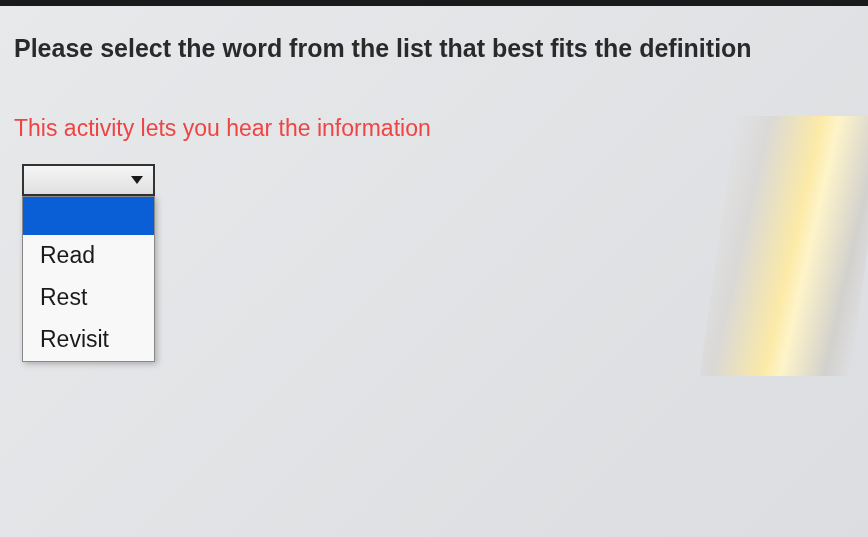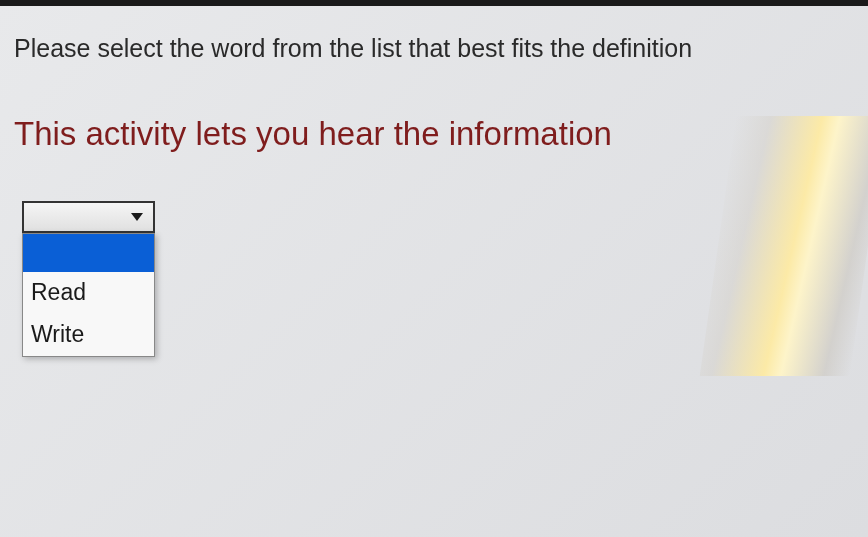--- a/index.html
+++ b/index.html
@@ -16,26 +16,26 @@
       overflow: hidden;
       border-top: 6px solid #1a1a1a;
     }
     .content {
       padding: 28px 14px 0 14px;
     }
     .instruction {
       font-size: 25px;
       color: #2a2a2a;
       margin-bottom: 52px;
-      font-weight: 400;
+      font-weight: 700;
     }
     .definition {
-      font-size: 33px;
-      color: #7f1d1d;
-      margin-bottom: 48px;
+      font-size: 23px;
+      color: #ef4444;
+      margin-bottom: 22px;
       font-weight: 400;
     }
     .dropdown-container {
       position: relative;
       width: 133px;
       margin-left: 8px;
     }
     .dropdown-selected {
       width: 133px;
       height: 32px;
@@ -57,21 +57,21 @@
     .dropdown-list {
       position: absolute;
       top: 32px;
       left: 0;
       width: 133px;
       background: #f8f8f8;
       border: 1px solid #888;
       box-shadow: 2px 2px 6px rgba(0,0,0,0.25);
     }
     .dropdown-option {
-      padding: 6px 8px;
+      padding: 6px 17px;
       font-size: 23px;
       color: #1a1a1a;
       cursor: pointer;
       line-height: 1.3;
     }
     .dropdown-option.highlighted {
       background: #0a5fd6;
       color: #fff;
       height: 38px;
     }
@@ -105,19 +105,22 @@
       <span class="chevron"></span>
     </div>
     <div class="dropdown-list">
       <div class="dropdown-option highlighted">
         <span></span>
       </div>
       <div class="dropdown-option">
         <span>Read</span>
       </div>
       <div class="dropdown-option">
-        <span>Write</span>
+        <span>Rest</span>
+      </div>
+      <div class="dropdown-option">
+        <span>Revisit</span>
       </div>
     </div>
   </div>
 </div>
 
 <div class="glare"></div>
 
 </body></html>

